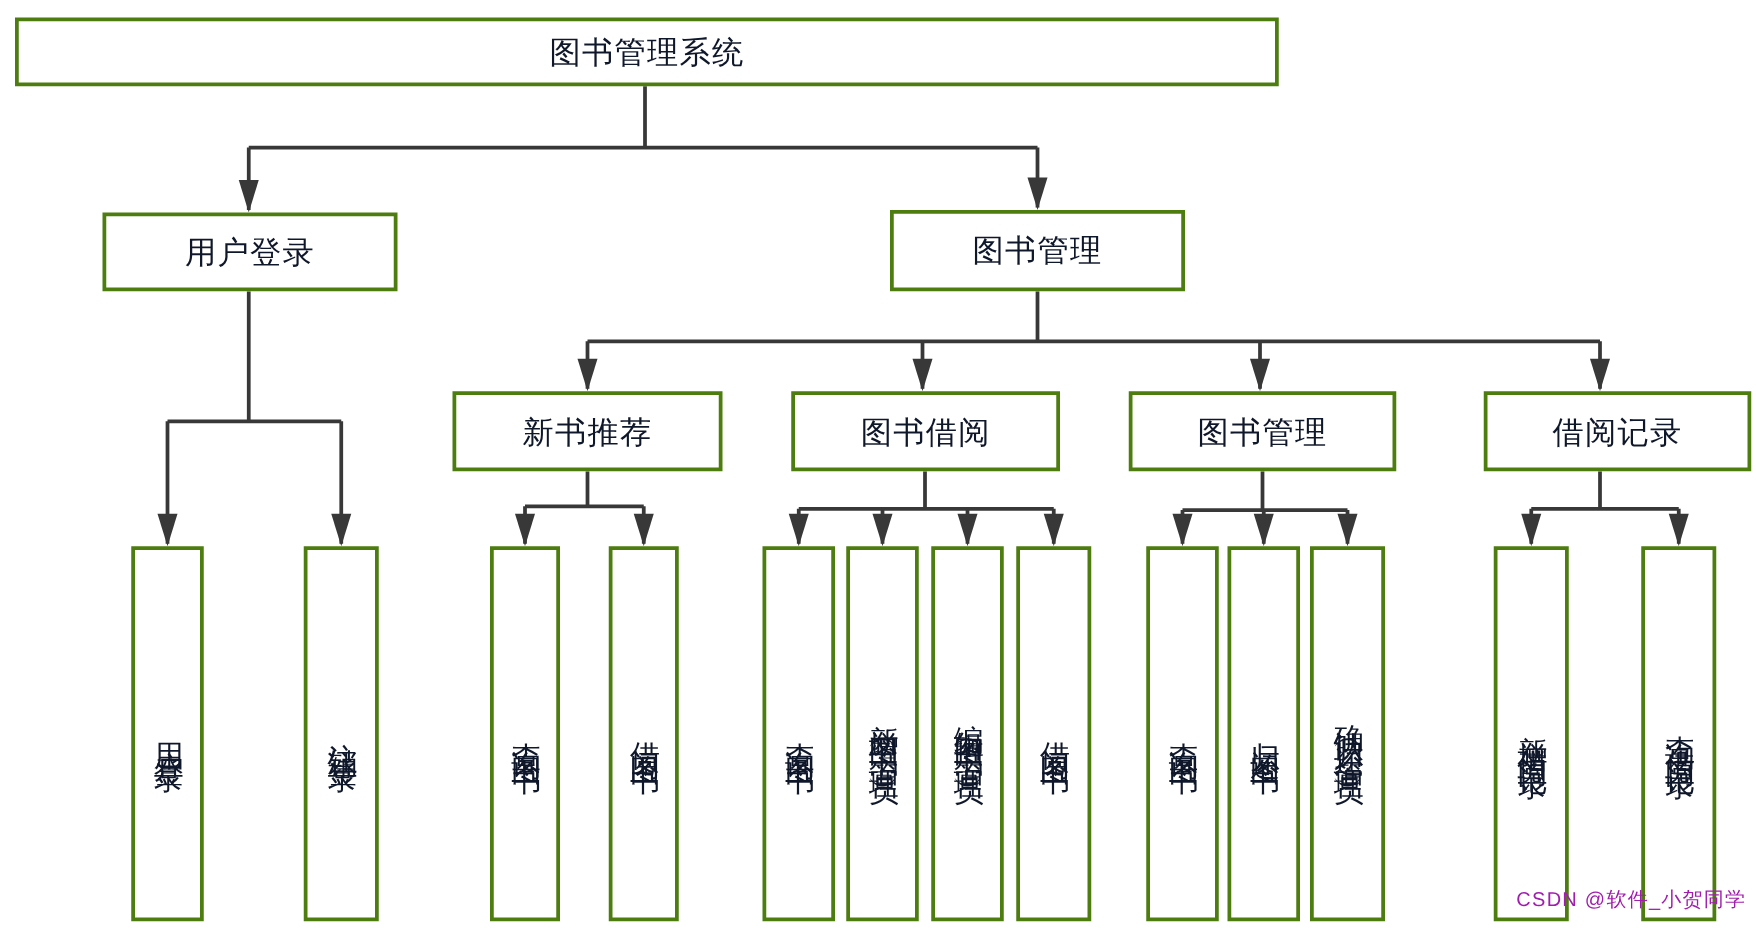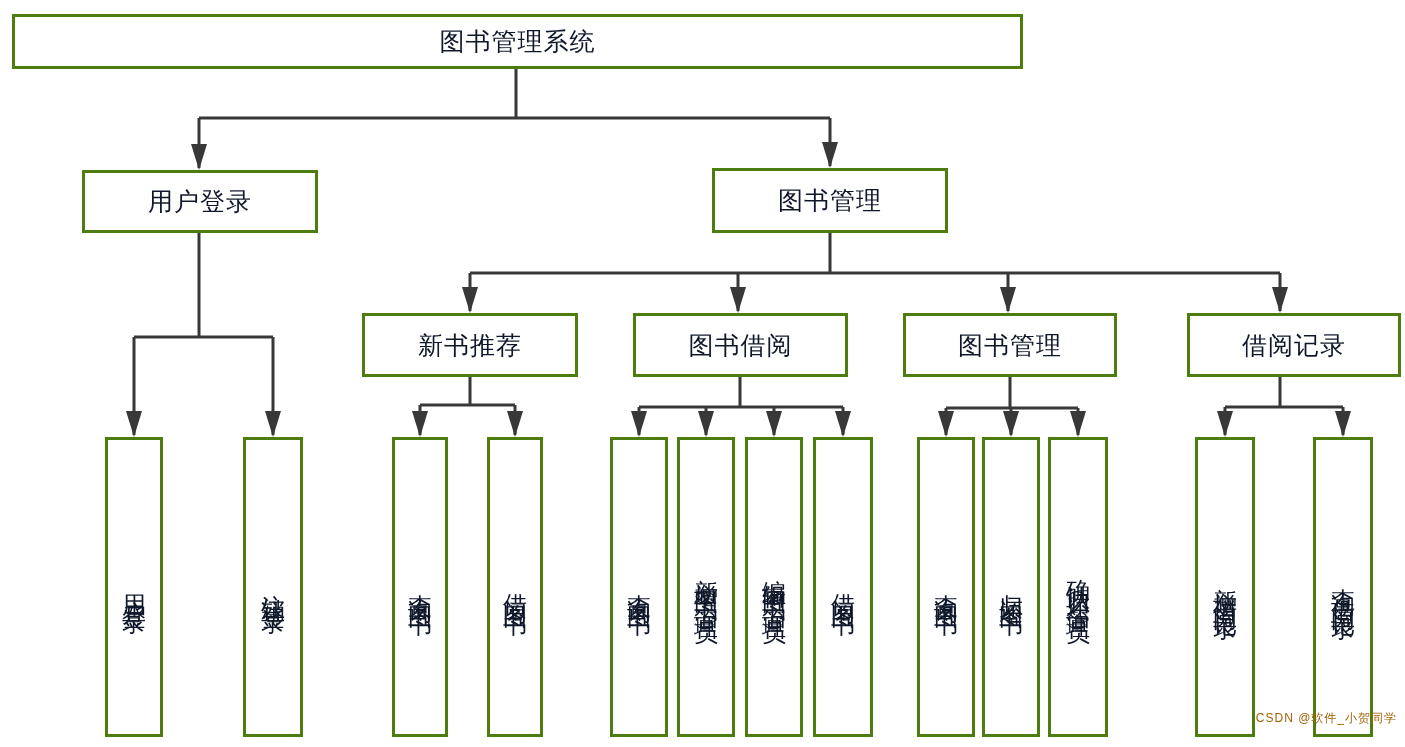--- a/index.html
+++ b/index.html
@@ -40,22 +40,22 @@
     text-orientation: mixed;
     font-size: 24px;
     letter-spacing: 6px;
     white-space: normal;
     line-height: 1;
   }
   .watermark {
     position: absolute;
     right: 8px;
     top: 710px;
-    font-size: 12px;
-    color: #a16207;
+    font-size: 16px;
+    color: #a21caf;
     letter-spacing: 1px;
     z-index: 5;
   }
   
   #n-root        { left: 12px;   top: 14px;  width: 1011px; height: 55px; }
   #n-user-login  { left: 82px;   top: 170px; width: 236px;  height: 63px; }
   #n-book-mgmt   { left: 712px;  top: 168px; width: 236px;  height: 65px; }
   #n-new-book    { left: 362px;  top: 313px; width: 216px;  height: 64px; }
   #n-book-borrow { left: 633px;  top: 313px; width: 215px;  height: 64px; }
   #n-cur-borrow  { left: 903px;  top: 313px; width: 214px;  height: 64px; }

